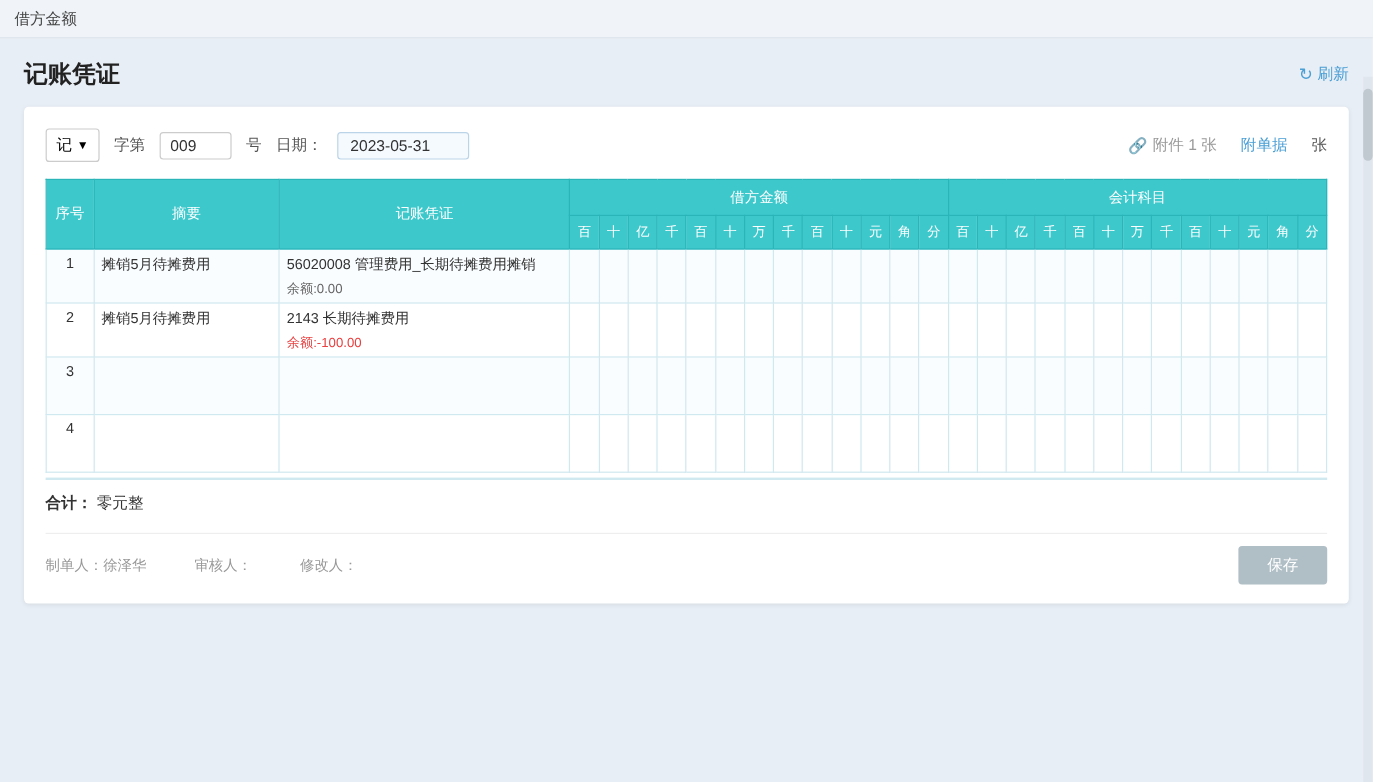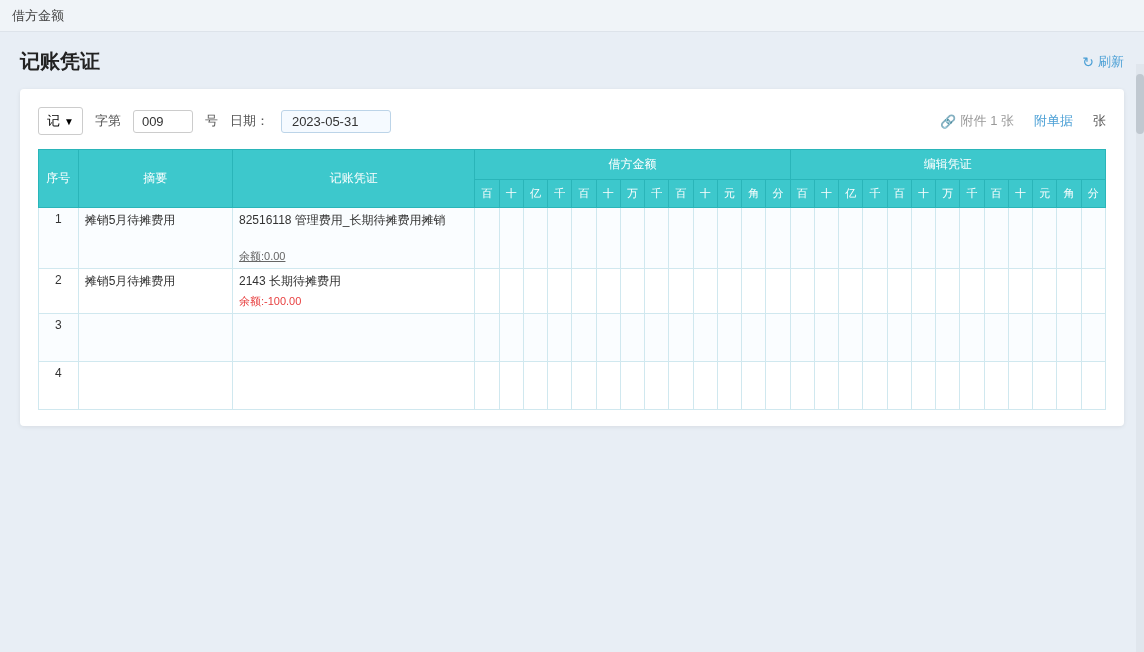--- a/index.html
+++ b/index.html
@@ -141,22 +141,21 @@
     }
     .voucher-table tbody tr:nth-child(even) td {
       background: #fff;
     }
     .seq-col { width: 36px; text-align: center; }
     .summary-col { width: 140px; }
     .account-col { width: 220px; }
     .balance-text {
       color: #666;
       font-size: 11px;
-      margin-top: 20px;
-      text-decoration: underline;
+      margin-top: 4px;
     }
     .balance-negative {
       color: #e84040;
       font-size: 11px;
       margin-top: 4px;
     }
     .total-row {
       border-top: 2px solid #d0e8ef;
       padding: 10px 0 4px 0;
       font-size: 13px;
@@ -247,21 +246,21 @@
         </div>
       </div>
 
       <table class="voucher-table">
         <thead>
           <tr>
             <th rowspan="2" class="seq-col">序号</th>
             <th rowspan="2" class="summary-col">摘要</th>
             <th rowspan="2" class="account-col">记账凭证</th>
             <th colspan="13" class="header-group">借方金额</th>
-            <th colspan="13" class="header-group">编辑凭证</th>
+            <th colspan="13" class="header-group">会计科目</th>
           </tr>
           <tr>
             <th class="digit-col">百</th>
             <th class="digit-col">十</th>
             <th class="digit-col">亿</th>
             <th class="digit-col">千</th>
             <th class="digit-col">百</th>
             <th class="digit-col">十</th>
             <th class="digit-col">万</th>
             <th class="digit-col">千</th>
@@ -284,21 +283,21 @@
             <th class="digit-col">角</th>
             <th class="digit-col">分</th>
           </tr>
         </thead>
         <tbody id="voucher-tbody">
 
         <tr>
               <td class="seq-col">1</td>
               <td class="summary-col">摊销5月待摊费用</td>
               <td class="account-col">
-                <div>82516118 管理费用_长期待摊费用摊销</div>
+                <div>56020008 管理费用_长期待摊费用摊销</div>
                 <div class="balance-text">余额:0.00</div>
               </td>
               <td class="digit-col" style="padding: 4px 1px; text-align: center; min-width: 22px;"></td>
               <td class="digit-col" style="padding: 4px 1px; text-align: center; min-width: 22px;"></td>
               <td class="digit-col" style="padding: 4px 1px; text-align: center; min-width: 22px;"></td>
               <td class="digit-col" style="padding: 4px 1px; text-align: center; min-width: 22px;"></td>
               <td class="digit-col" style="padding: 4px 1px; text-align: center; min-width: 22px;"></td>
               <td class="digit-col" style="padding: 4px 1px; text-align: center; min-width: 22px;"></td>
               <td class="digit-col" style="padding: 4px 1px; text-align: center; min-width: 22px;"></td>
               <td class="digit-col" style="padding: 4px 1px; text-align: center; min-width: 22px;"></td>
@@ -413,20 +412,36 @@
               <td class="digit-col" style="padding: 4px 1px; text-align: center; min-width: 22px;"></td>
               <td class="digit-col" style="padding: 4px 1px; text-align: center; min-width: 22px;"></td>
               <td class="digit-col" style="padding: 4px 1px; text-align: center; min-width: 22px;"></td>
               <td class="digit-col" style="padding: 4px 1px; text-align: center; min-width: 22px;"></td>
               <td class="digit-col" style="padding: 4px 1px; text-align: center; min-width: 22px;"></td>
               <td class="digit-col" style="padding: 4px 1px; text-align: center; min-width: 22px;"></td>
             </tr>
           </tbody>
       </table>
 
-
+      <div class="total-row">
+        <strong>合计：</strong>
+        <span>零元整</span>
+      </div>
+
+      <div class="footer-row">
+        <span>
+          <span>制单人：</span><span>徐泽华</span>
+        </span>
+        <span>
+          <span>审核人：</span><span></span>
+        </span>
+        <span>
+          <span>修改人：</span><span></span>
+        </span>
+        <button class="save-btn">保存</button>
+      </div>
     </div>
   </div>
 
   <div class="scrollbar-track">
     <div class="scrollbar-thumb"></div>
   </div>
 </div>
 
 </body></html>

